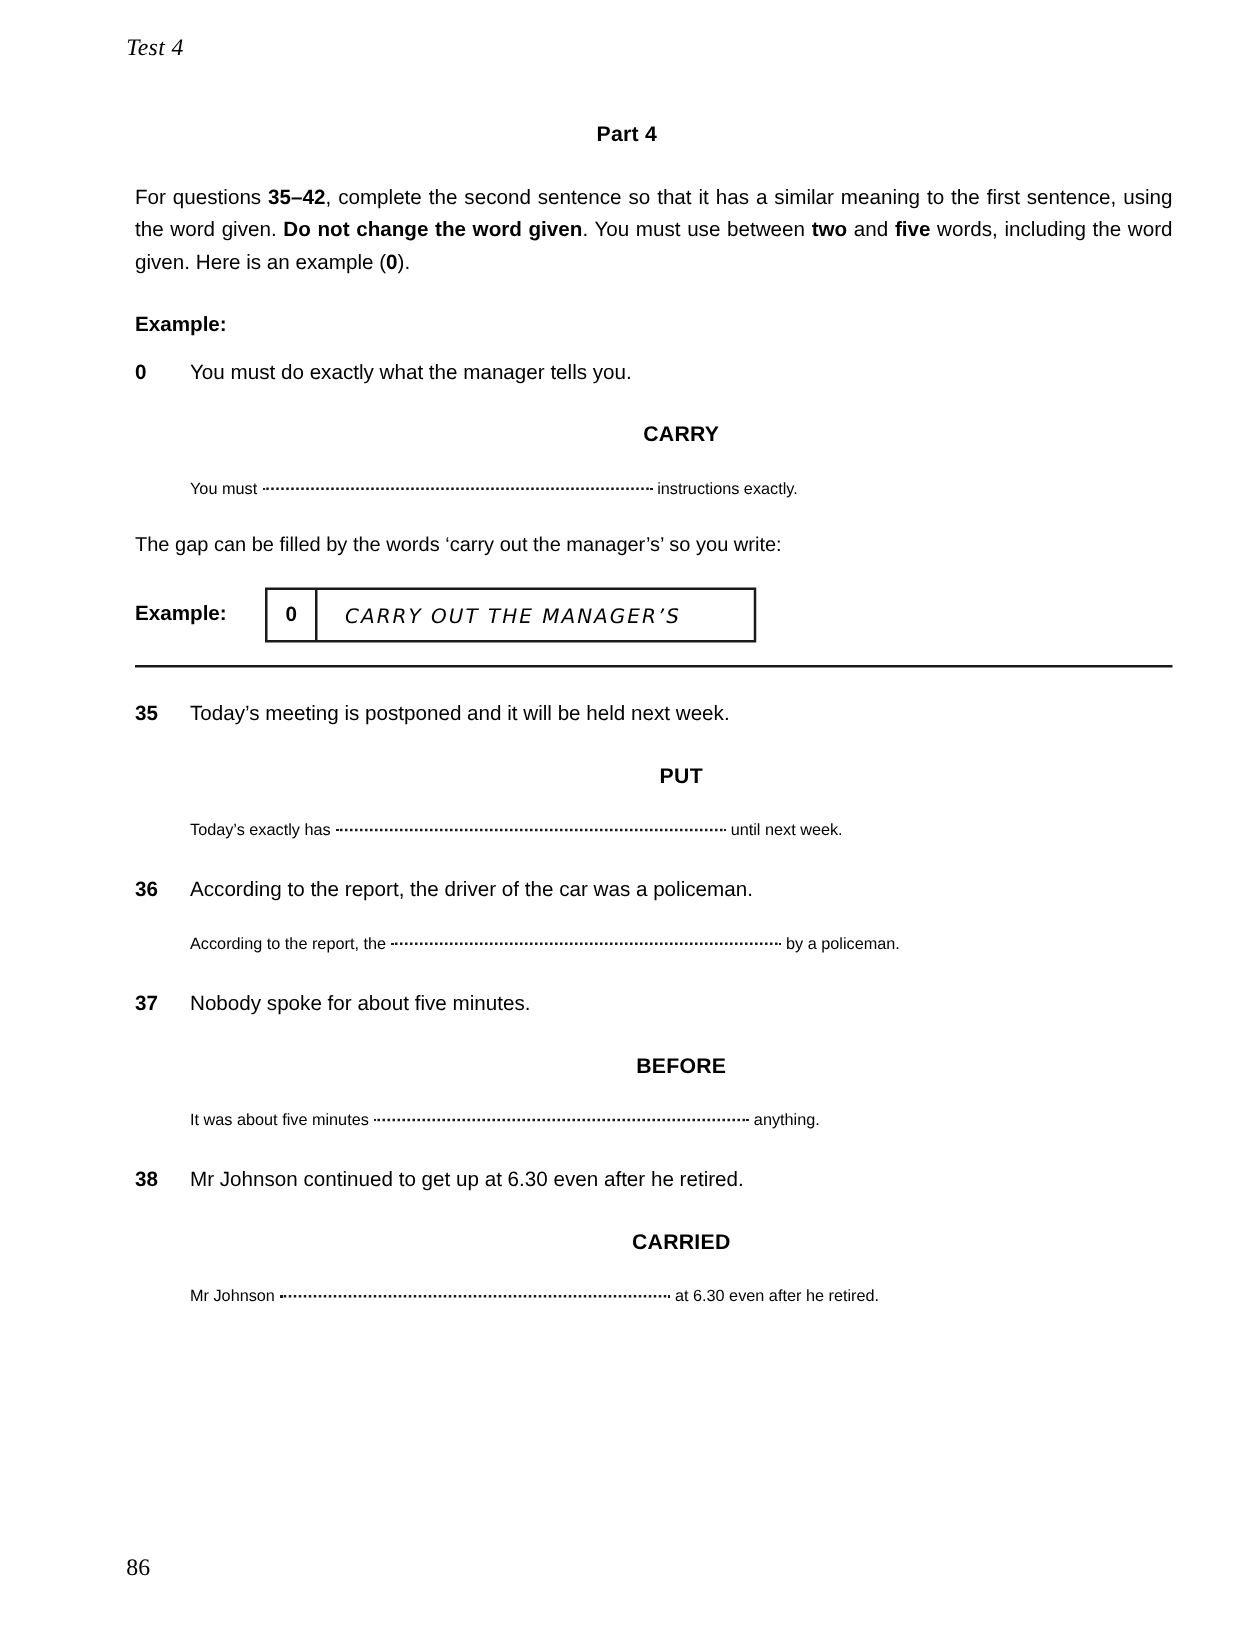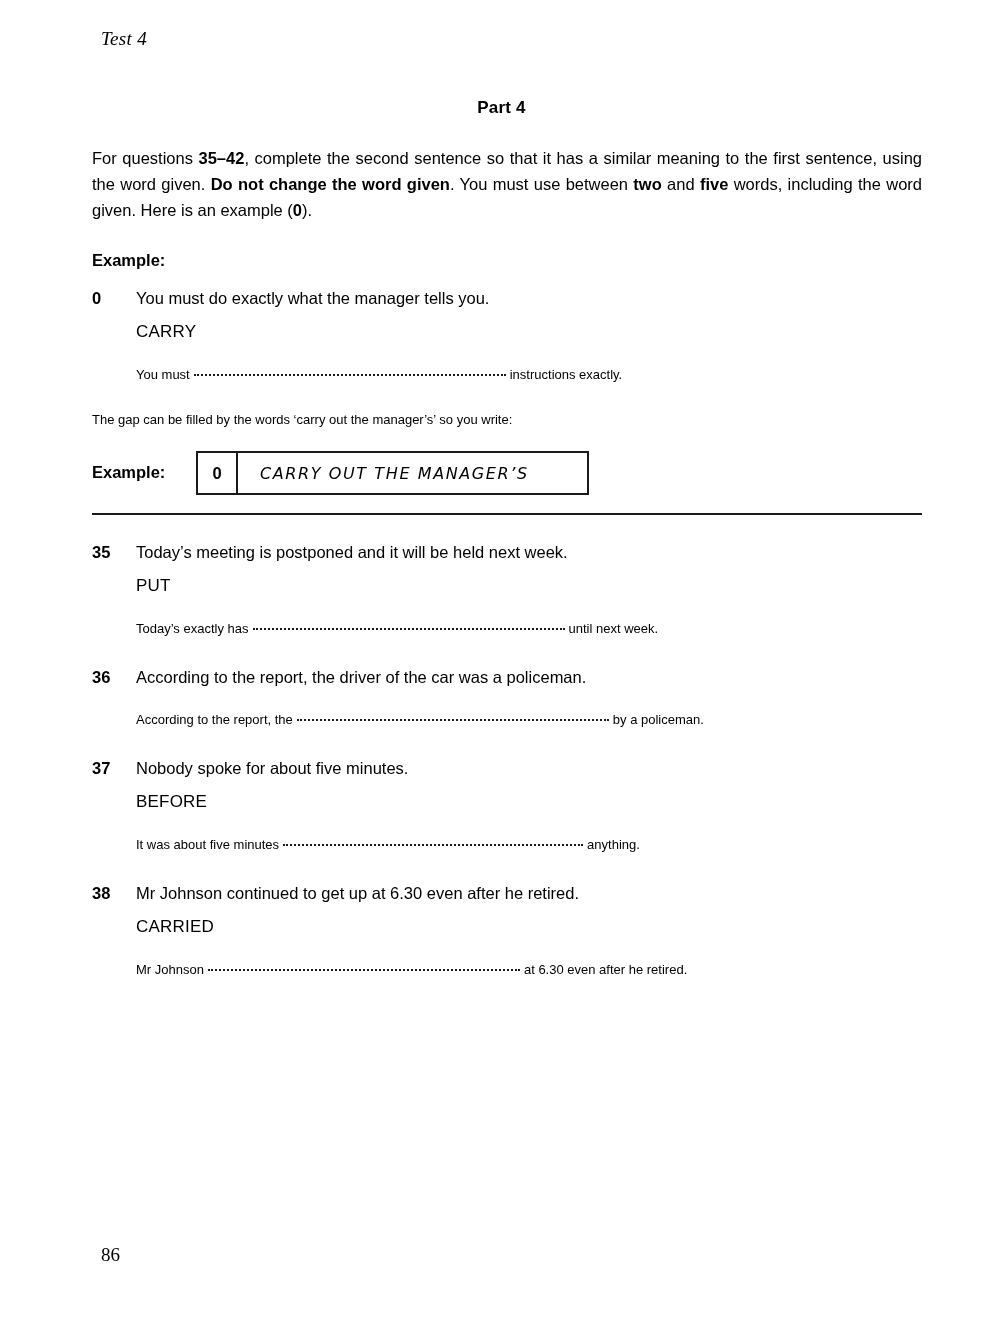--- a/index.html
+++ b/index.html
@@ -39,21 +39,21 @@
     top: 98px;
     width: 1003px;
     text-align: center;
     font-size: 17px;
     font-weight: bold;
     letter-spacing: 0.2px;
   }
   
   .content {
     position: absolute;
-    left: 92px;
+    left: 108px;
     top: 145px;
     width: 830px;
   }
   .intro {
     font-size: 16.5px;
     line-height: 26px;
     text-align: justify;
     text-justify: inter-word;
     margin: 0;
   }
@@ -79,45 +79,46 @@
     width: 40px;
     font-weight: bold;
     font-size: 16.5px;
   }
   .q-stem {
     margin-left: 44px;
     font-size: 16.5px;
   }
   .q-keyword {
     margin-left: 44px;
-    margin-top: 12px;
-    font-weight: normal;
+    margin-top: 28px;
+    font-weight: bold;
     font-size: 17px;
     letter-spacing: 0.2px;
+    text-align: center;
   }
   .q-answer {
     margin-left: 44px;
     margin-top: 21px;
     font-size: 13px;
     white-space: nowrap;
   }
   .dots {
     display: inline-block;
     width: 312px;
     border-bottom: 2px dotted #1a1a1a;
     vertical-align: 3px;
     margin: 0 4px;
     height: 8px;
   }
   .dots.short { width: 300px; }
 
   
   .gap-note {
     margin-top: 26px;
-    font-size: 13px;
+    font-size: 16px;
   }
 
   
   .example-box-row {
     position: relative;
     margin-top: 24px;
     height: 44px;
   }
   .example-label {
     position: absolute;

